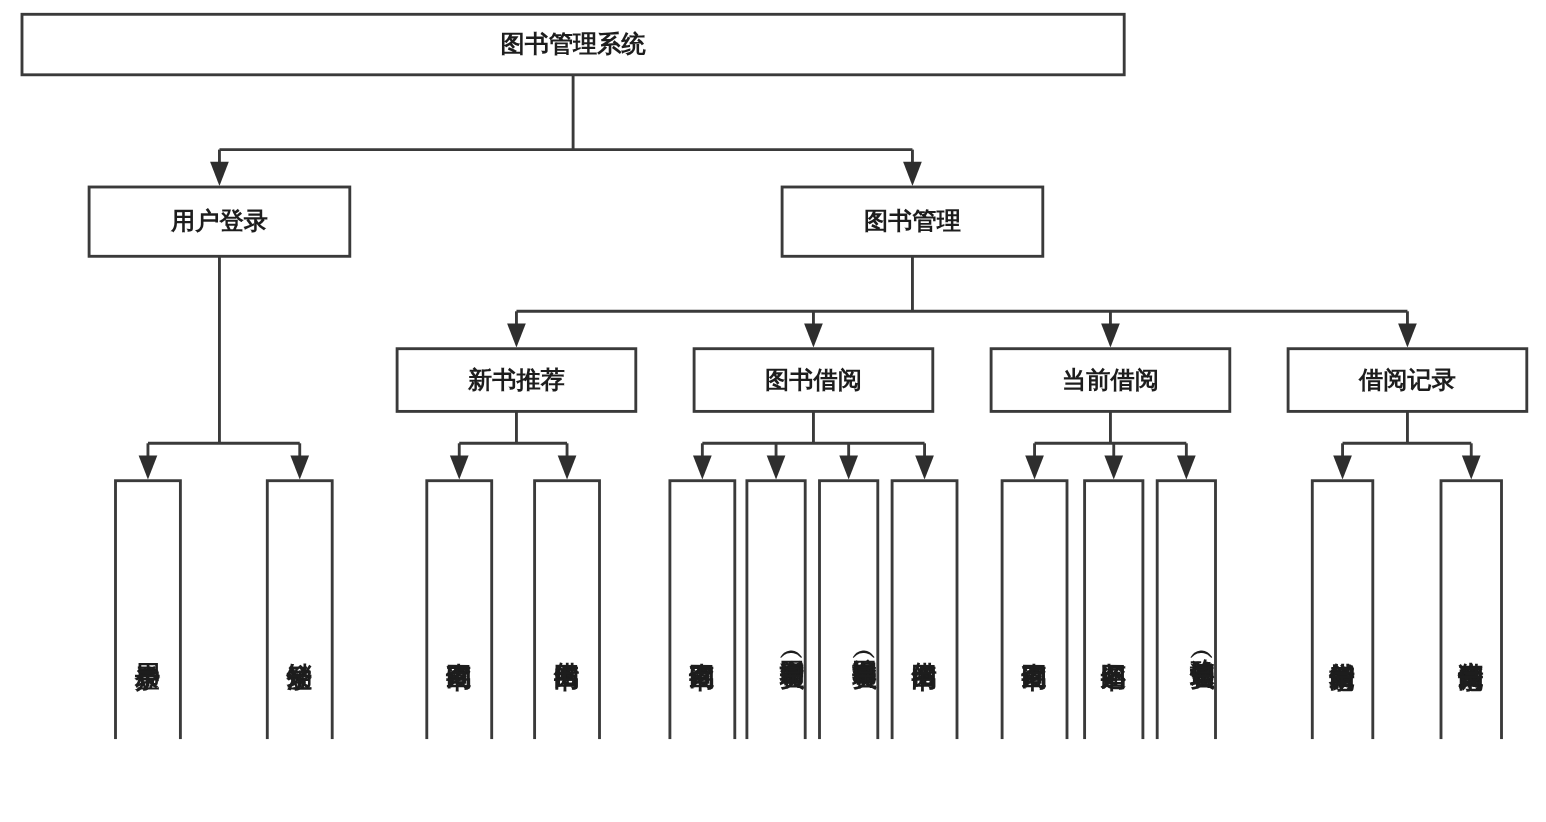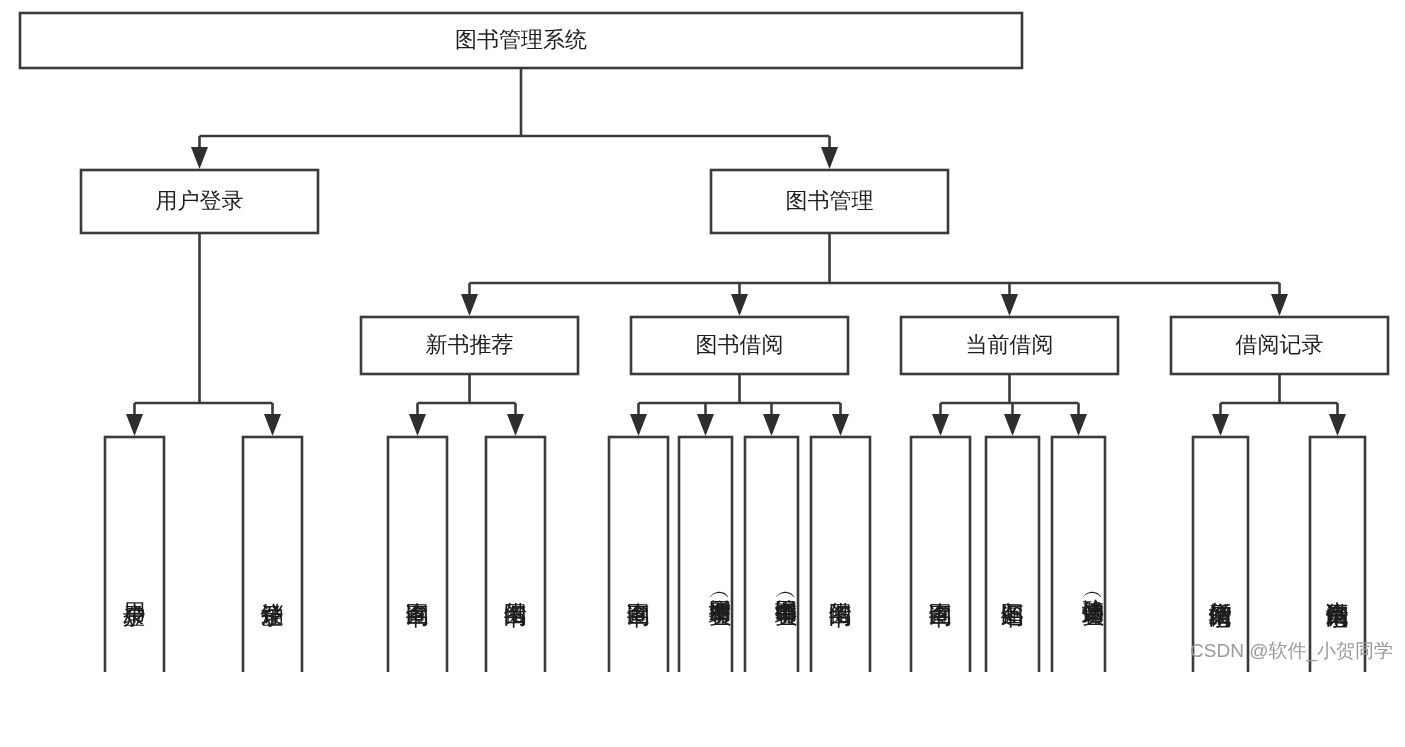--- a/index.html
+++ b/index.html
@@ -7,20 +7,21 @@
     padding: 0;
     background: #ffffff;
   }
   #page {
     position: relative;
     width: 1405px;
     height: 672px;
     background: #ffffff;
     overflow: hidden;
     font-family: "Liberation Sans", "DejaVu Sans", sans-serif;
+    font-weight: bold;
   }
   svg.diagram {
     position: absolute;
     left: 0;
     top: 0;
     width: 1405px;
     height: 747px;
   }
   .node-rect {
     fill: #ffffff;
@@ -185,15 +186,14 @@
       <div class="node-label-v" style="left: 679px; top: 443px; width: 53px; height: 285px; align-items: flex-start; font-size: 22px;">新增图书（管理员）</div>
       <div class="node-label-v" style="left: 745px; top: 443px; width: 53px; height: 285px; align-items: flex-start; font-size: 22px;">编辑图书（管理员）</div>
       <div class="node-label-v" style="left: 811px; top: 443px; width: 59px; height: 285px; align-items: center;">借阅图书</div>
       <div class="node-label-v" style="left: 911px; top: 443px; width: 59px; height: 285px; align-items: center;">查询图书</div>
       <div class="node-label-v" style="left: 986px; top: 443px; width: 53px; height: 285px; align-items: center;">归还图书</div>
       <div class="node-label-v" style="left: 1052px; top: 443px; width: 53px; height: 285px; align-items: flex-start; font-size: 22px;">确认归还（管理员）</div>
       <div class="node-label-v" style="left: 1193px; top: 443px; width: 55px; height: 285px; align-items: center;">新增借阅记录</div>
       <div class="node-label-v" style="left: 1310px; top: 443px; width: 55px; height: 285px; align-items: center;">查询借阅记录</div>
     </div>
 
-  <div class="watermark">CSDN @软件_小贺同学</div>
 
 </div>
 
 </body></html>

